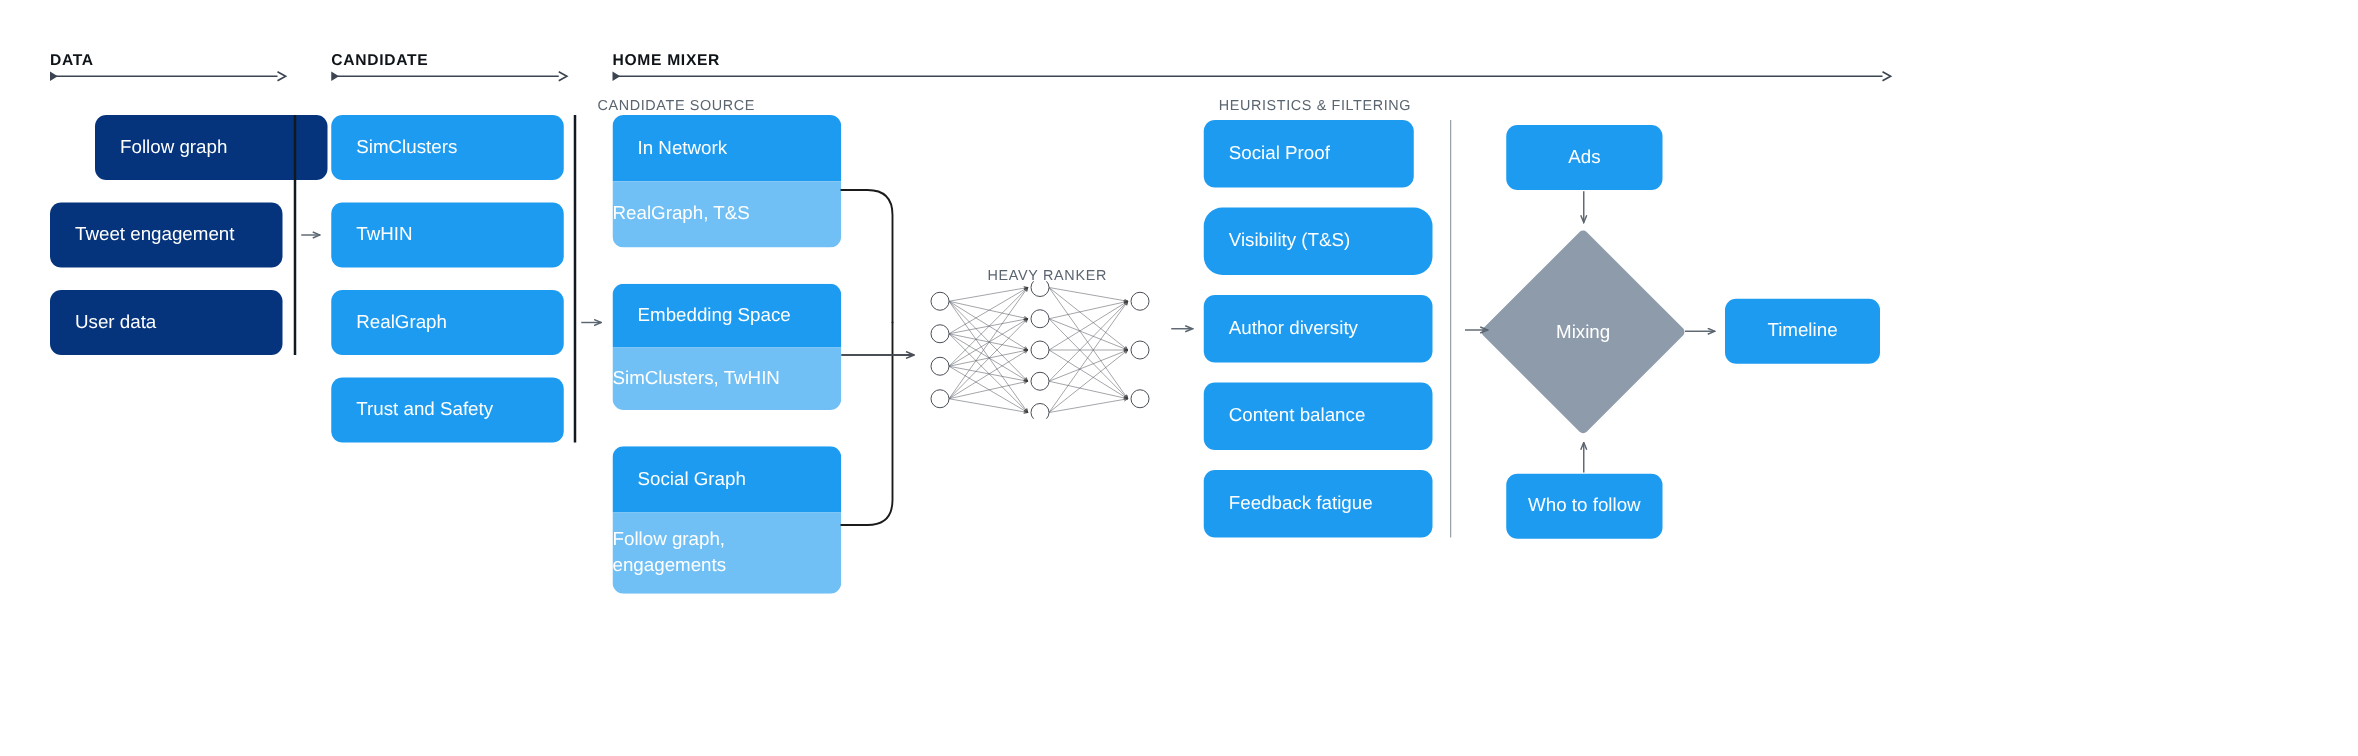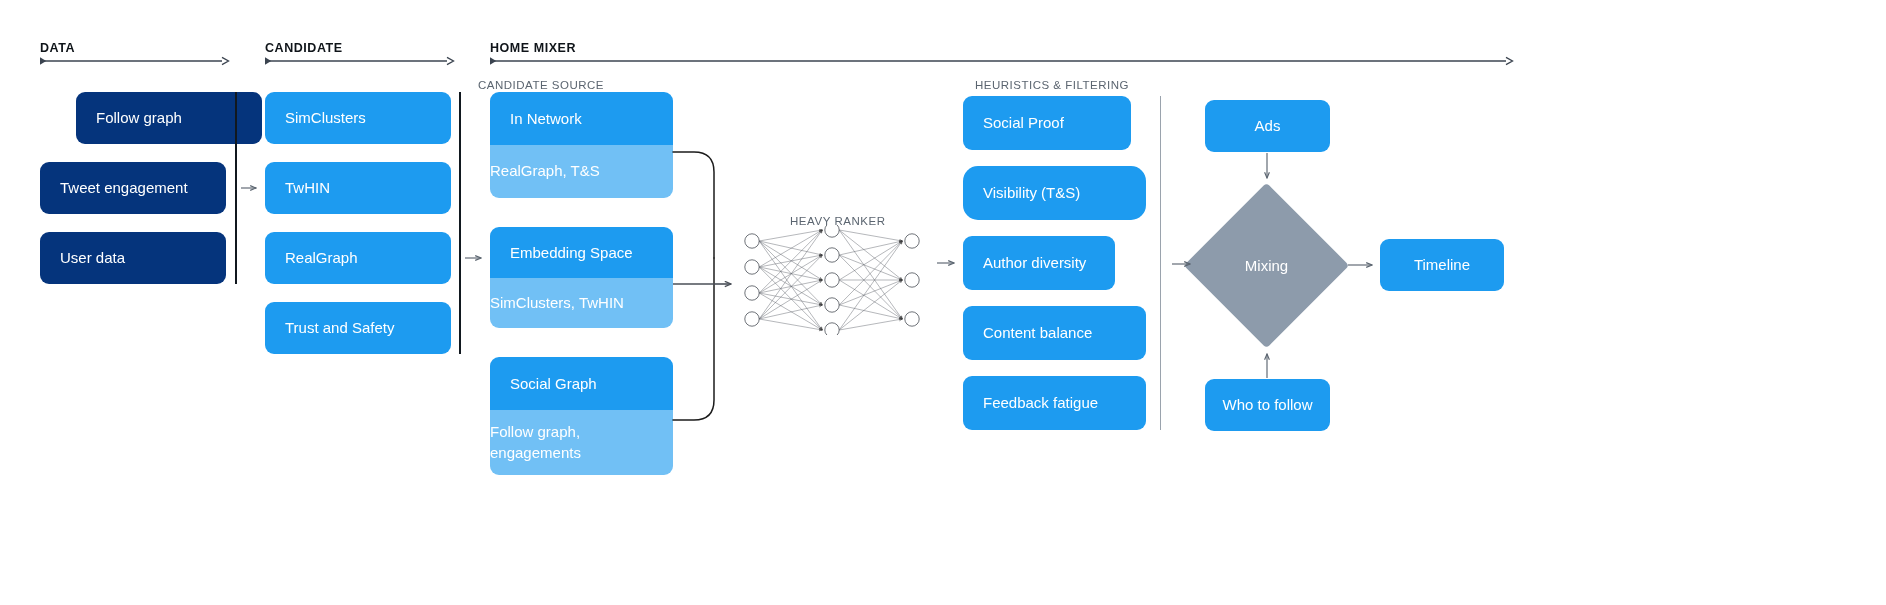--- a/index.html
+++ b/index.html
@@ -257,21 +257,21 @@
         </g>
     </svg>
   </div>
 
   <div class="box blue" style="left:963px;top:96px;width:168px;height:54px;">
     <span class="box-label">Social Proof</span>
   </div>
   <div class="box blue" style="left:963px;top:166px;width:183px;height:54px;border-radius:15px;">
     <span class="box-label">Visibility (T&amp;S)</span>
   </div>
-  <div class="box blue" style="left:963px;top:236px;width:152px;height:54px;">
+  <div class="box blue" style="left:963px;top:236px;width:183px;height:54px;">
     <span class="box-label">Author diversity</span>
   </div>
   <div class="box blue" style="left:963px;top:306px;width:183px;height:54px;">
     <span class="box-label">Content balance</span>
   </div>
   <div class="box blue" style="left:963px;top:376px;width:183px;height:54px;">
     <span class="box-label">Feedback fatigue</span>
   </div>
 
   <div class="vsep light" style="left:1160px;top:96px;height:334px;"></div>

